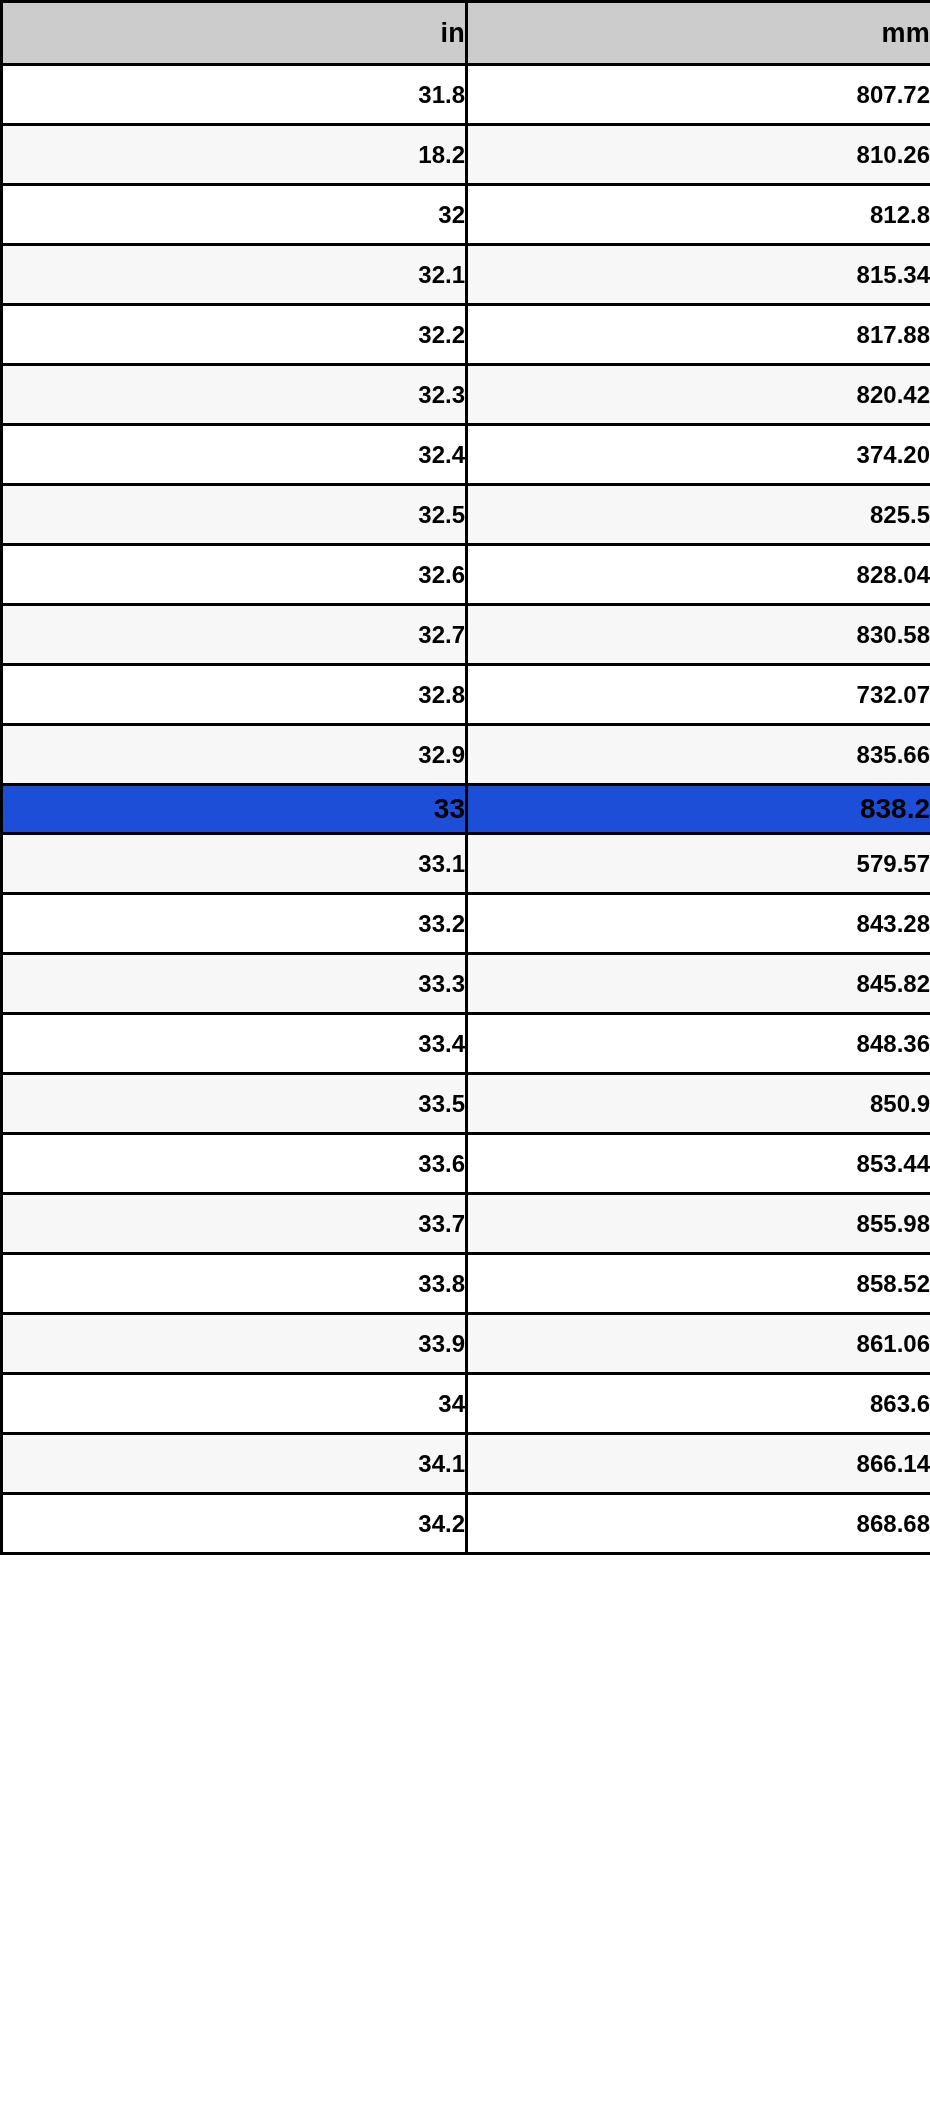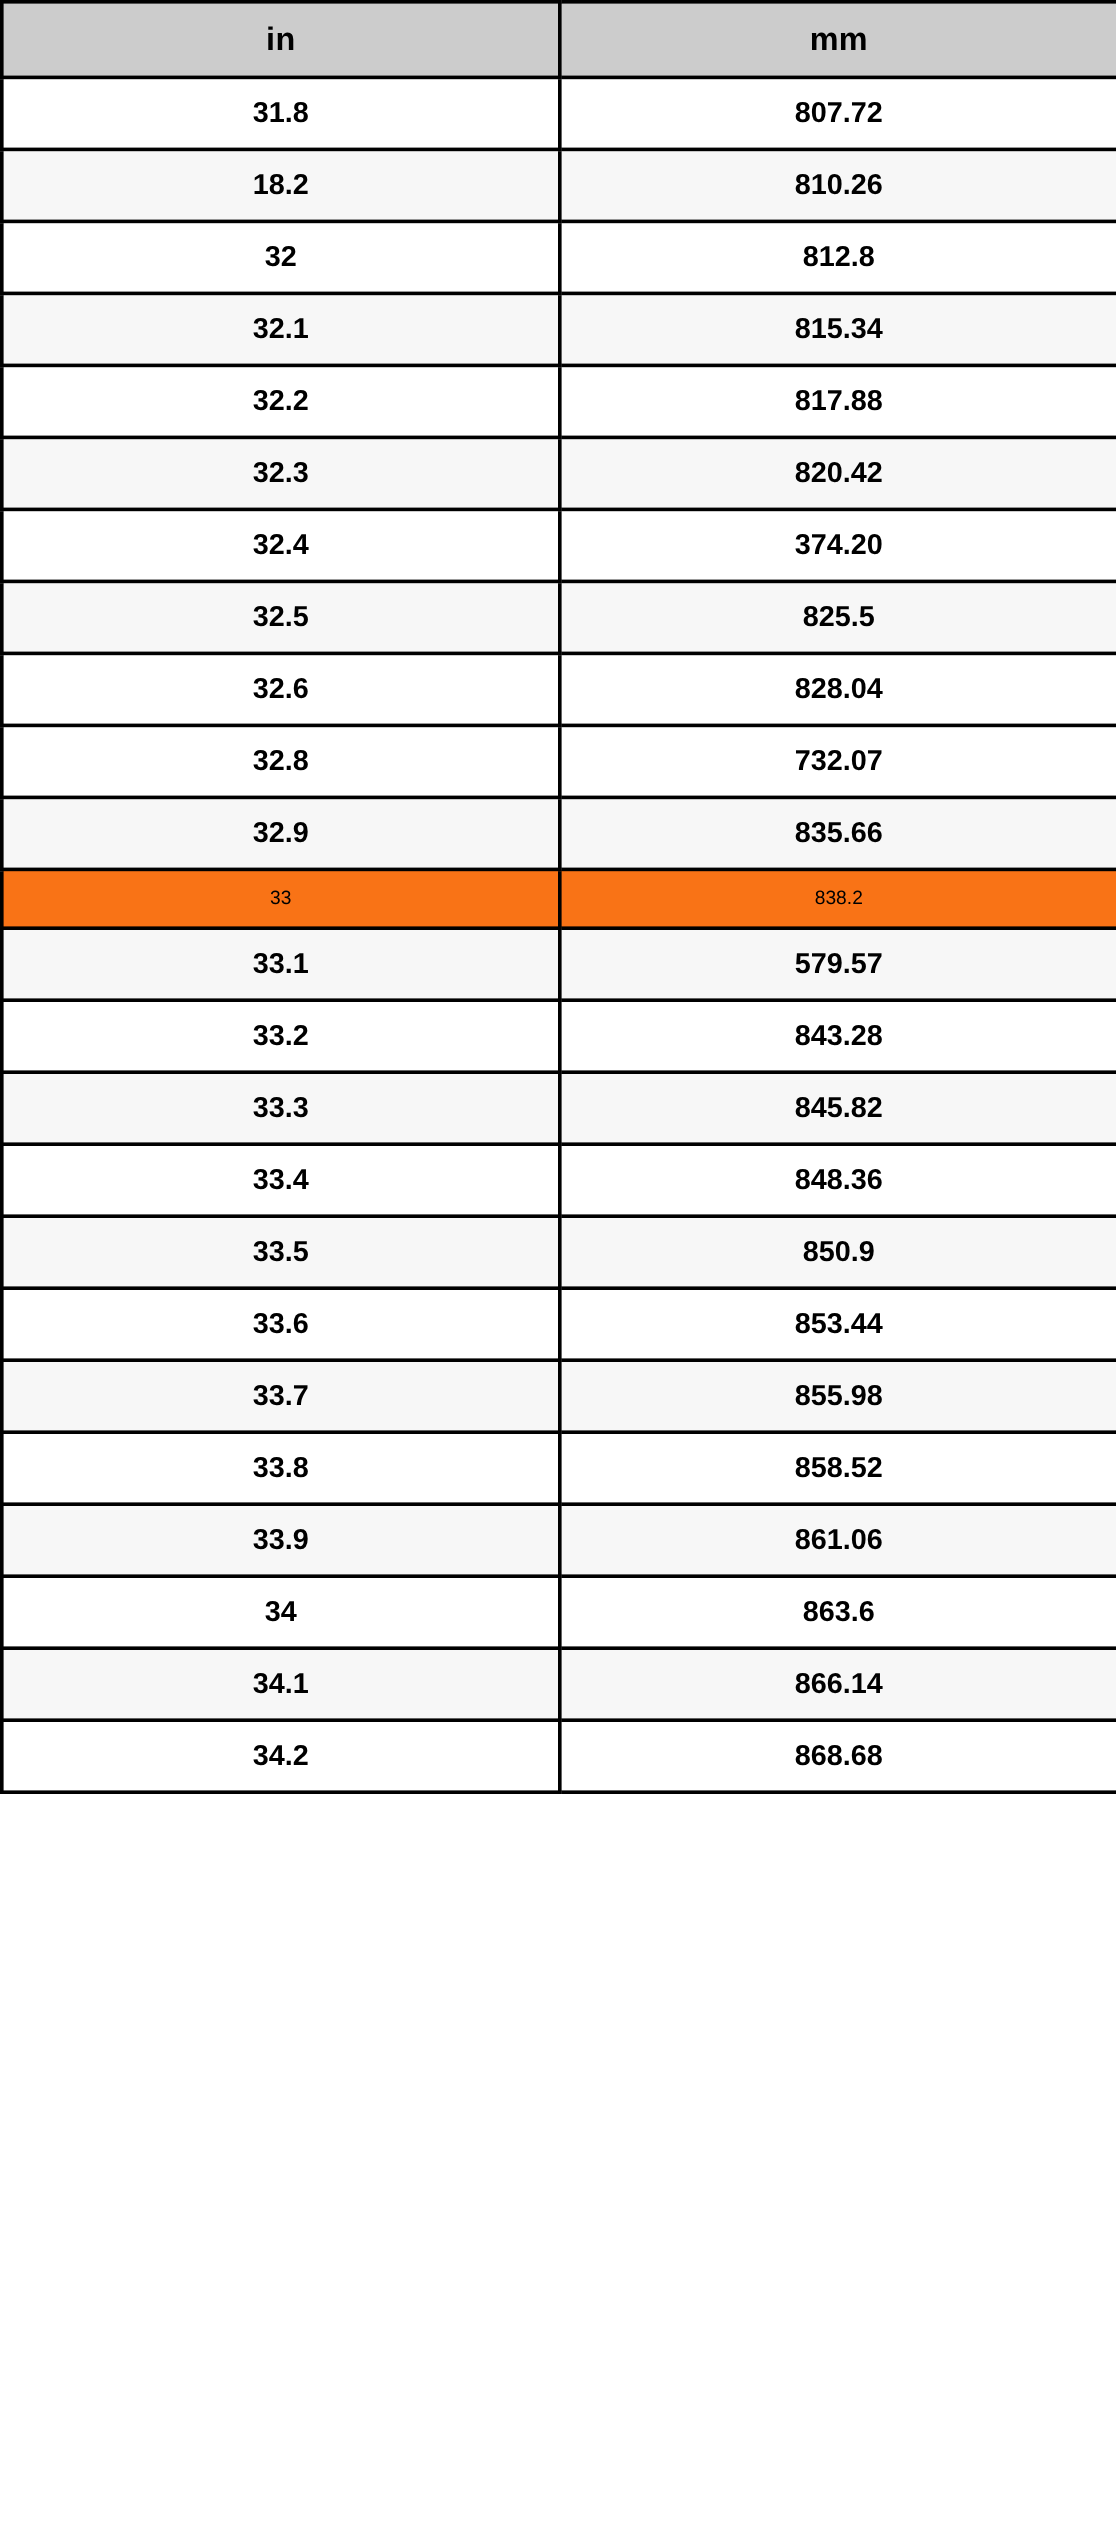--- a/index.html
+++ b/index.html
@@ -15,21 +15,21 @@
     width: 930px;
     border-collapse: collapse;
     table-layout: fixed;
   }
   #conversion-table col.col-left  { width: 465px; }
   #conversion-table col.col-right { width: 465px; }
 
   #conversion-table th,
   #conversion-table td {
     border: 3px solid #000000;
-    text-align: center;
+    text-align: right;
     vertical-align: middle;
     color: #000000;
     padding: 0;
   }
 
   
   #conversion-table thead th {
     background: #cccccc;
     height: 60px;
     font-size: 27px;
@@ -43,24 +43,24 @@
     font-size: 24px;
     font-weight: bold;
     background: #ffffff;
   }
   #conversion-table tbody tr.band td {
     background: #f7f7f7;
   }
 
   
   #conversion-table tbody tr.highlight td {
-    background: #f97316;
+    background: #1d4ed8;
     height: 46px;
-    font-size: 16px;
-    font-weight: normal;
+    font-size: 28px;
+    font-weight: bold;
   }
 </style>
 </head>
 <body>
 
 <table id="conversion-table">
   <colgroup>
     <col class="col-left">
     <col class="col-right">
   </colgroup>
@@ -99,20 +99,24 @@
         <td>32.4</td>
         <td>374.20</td>
       </tr>
       <tr class="band">
         <td>32.5</td>
         <td>825.5</td>
       </tr>
       <tr>
         <td>32.6</td>
         <td>828.04</td>
+      </tr>
+      <tr class="band">
+        <td>32.7</td>
+        <td>830.58</td>
       </tr>
       <tr>
         <td>32.8</td>
         <td>732.07</td>
       </tr>
       <tr class="band">
         <td>32.9</td>
         <td>835.66</td>
       </tr>
       <tr class="highlight">

